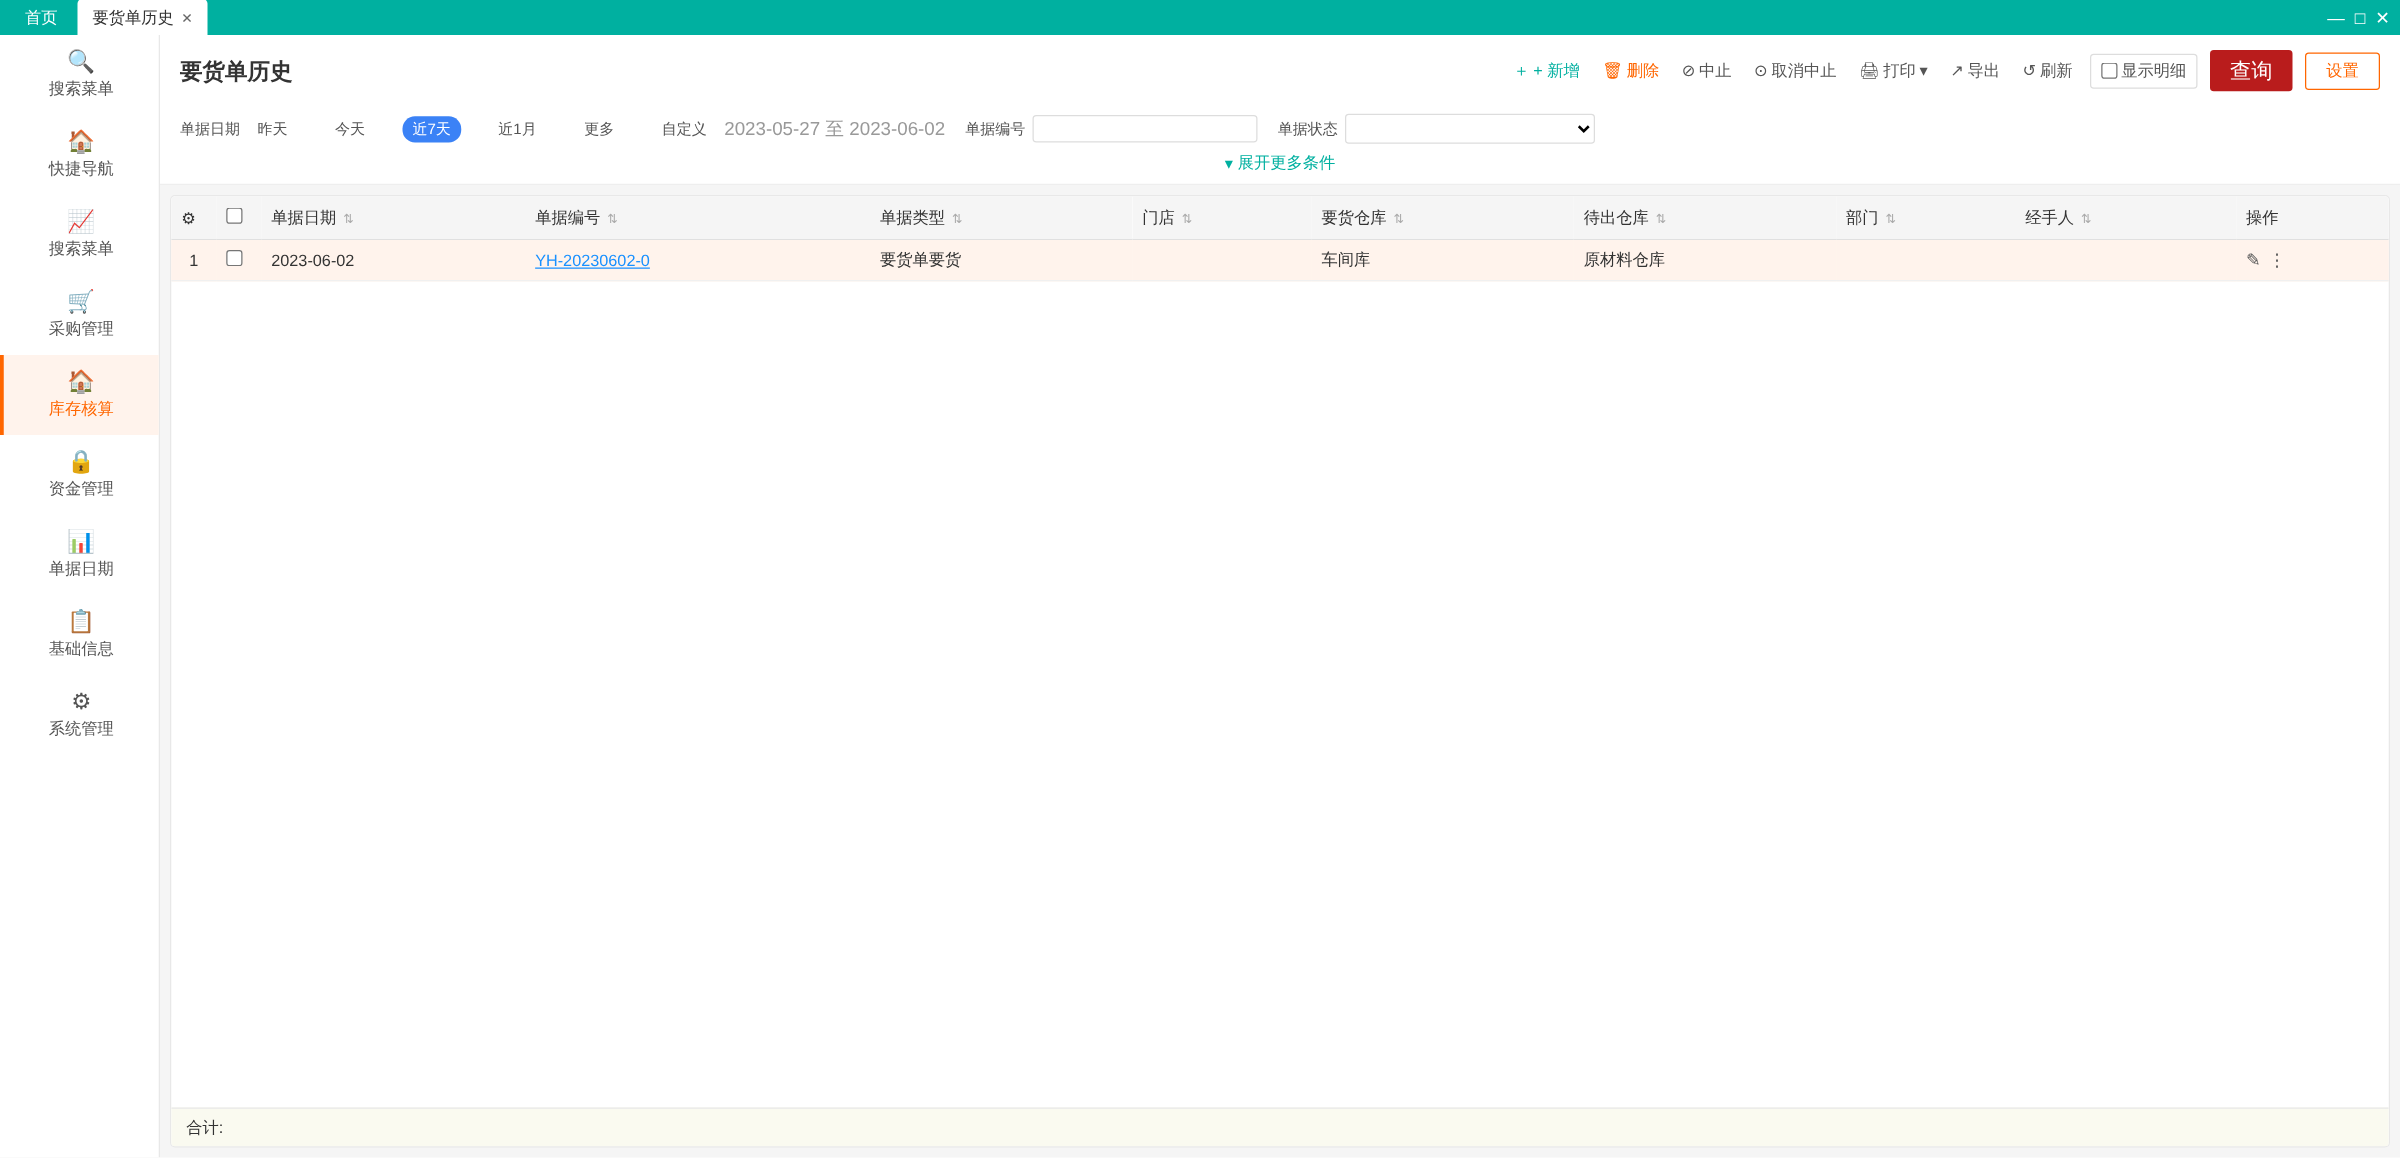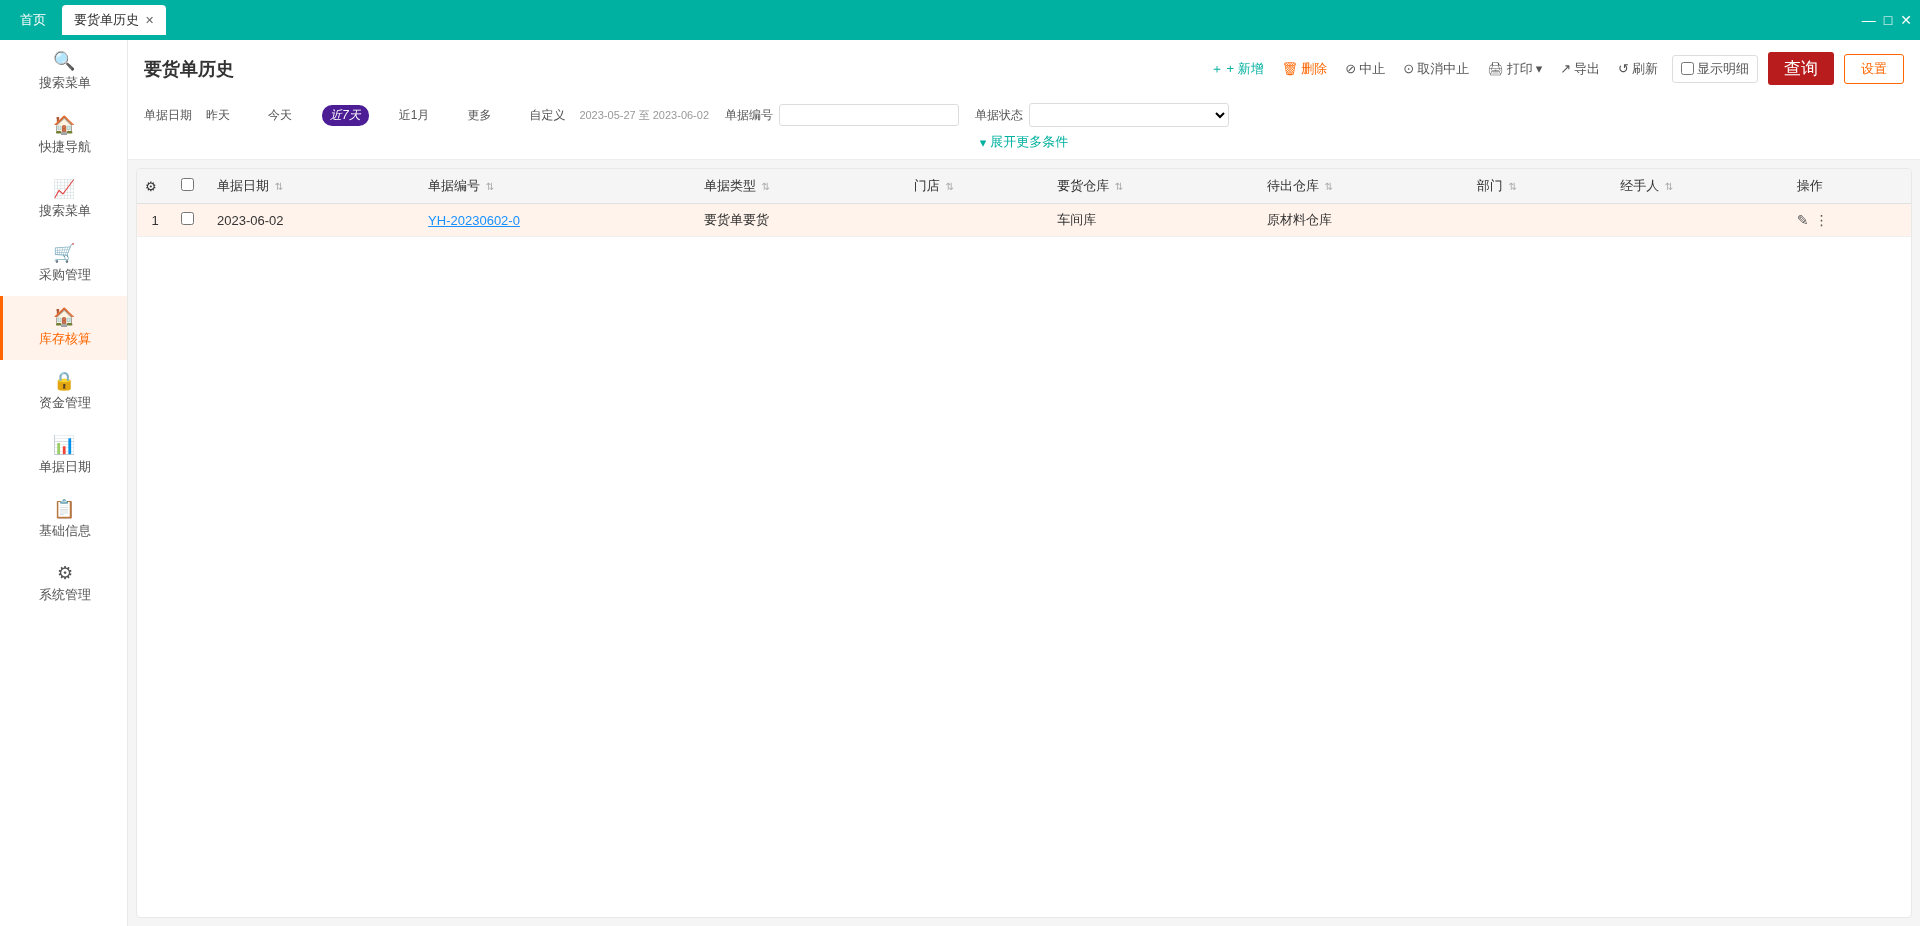--- a/index.html
+++ b/index.html
@@ -1,20 +1,20 @@
 <!DOCTYPE html>
 <html><head>
   <meta charset="utf-8">
   <style>
     * { box-sizing: border-box; margin: 0; padding: 0; font-family: 'Microsoft YaHei', Arial, sans-serif; font-size: 13px; }
     body { display: flex; flex-direction: column; height: 926px; overflow: hidden; background: #f5f5f5; }
 
     
     .top-bar {
-      height: 40px;
+      height: 28px;
       background: #00b0a0;
       display: flex;
       align-items: center;
       padding: 0 8px;
       flex-shrink: 0;
     }
     .top-bar-tabs {
       display: flex;
       align-items: center;
       gap: 4px;
@@ -190,27 +190,26 @@
       gap: 22px;
     }
     .date-btn {
       padding: 2px 8px;
       border-radius: 3px;
       cursor: pointer;
       font-size: 12px;
       color: #555;
     }
     .date-btn.active {
-      background: #4c1d95;
+      background: #3b82f6;
       color: #fff;
       border-radius: 10px;
-      font-style: italic;
     }
     .date-range-text {
-      font-size: 11px;
+      font-size: 15px;
       color: #999;
     }
     .filter-input {
       border: 1px solid #ddd;
       border-radius: 3px;
       padding: 3px 8px;
       font-size: 12px;
       width: 180px;
       outline: none;
     }
@@ -548,16 +547,19 @@
             <td>
               <div class="action-icons">
                 <span class="action-icon">✎</span>
                 <span class="action-icon">⋮</span>
               </div>
             </td>
           </tr>
         </tbody>
       </table>
       <div style="flex:1"></div>
+      <div class="table-footer">
+        <span>合计:</span>
+      </div>
     </div>
 
   </div>
 </div>
 
 </body></html>

